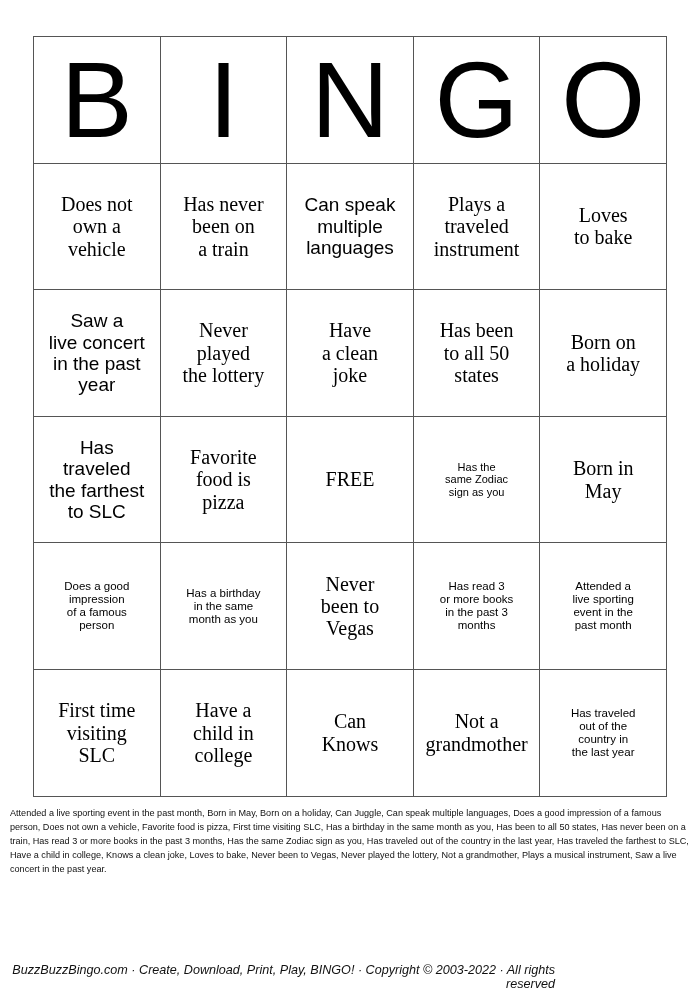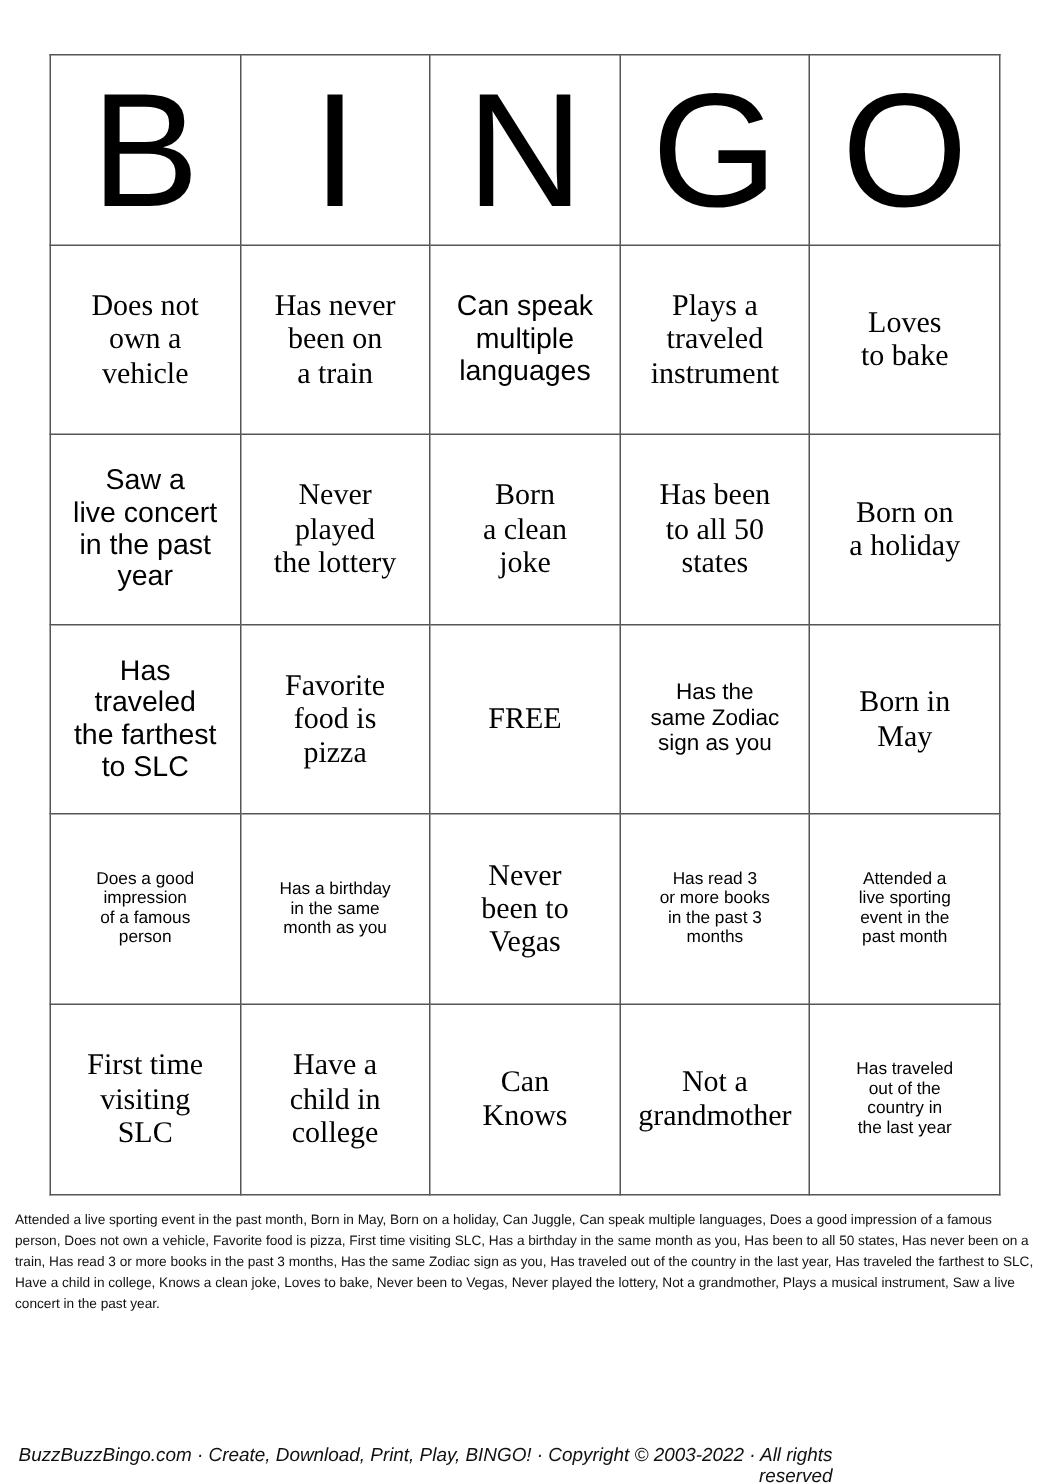--- a/index.html
+++ b/index.html
@@ -5,21 +5,21 @@
   html, body { margin: 0; padding: 0; background: #ffffff; }
   body { width: 699px; height: 989px; position: relative; overflow: hidden;
          font-family: "Liberation Sans", "DejaVu Sans", sans-serif; color: #000; }
   .card { position: absolute; left: 33px; top: 36px; width: 633px; height: 760px;
           border-collapse: collapse; table-layout: fixed; }
   .card td { border: 1px solid #555; width: 126.6px; height: 126.6px; text-align: center;
              vertical-align: middle; padding: 0 10px; line-height: 1.12; box-sizing: border-box; }
   .card td.hdr { font-size: 108px; line-height: 1; padding: 0; }
   .s-xl { font-size: 20px; font-family: Liberation Serif, serif; }
   .s-l { font-size: 19px; }
-  .s-m { font-size: 15px; }
+  .s-m { font-size: 11px; }
   .s-s { font-size: 11.5px; }
   .lines span { display: block; }
   .desc { position: absolute; left: 10px; top: 806px; width: 680px; font-size: 9.1px;
           line-height: 14px; color: #111; }
   .footer { position: absolute; left: 0; top: 963px; width: 555px; text-align: right;
             font-size: 12.6px; color: #111; font-style: italic; }
 </style>
 </head>
 <body>
 
@@ -66,21 +66,21 @@
           <span>live concert</span>
           <span>in the past</span>
           <span>year</span>
         </td>
         <td class="lines s-xl">
           <span>Never</span>
           <span>played</span>
           <span>the lottery</span>
         </td>
         <td class="lines s-xl">
-          <span>Born</span>
+          <span>Have</span>
           <span>a clean</span>
           <span>joke</span>
         </td>
         <td class="lines s-xl">
           <span>Has been</span>
           <span>to all 50</span>
           <span>states</span>
         </td>
         <td class="lines s-xl">
           <span>Born on</span>

